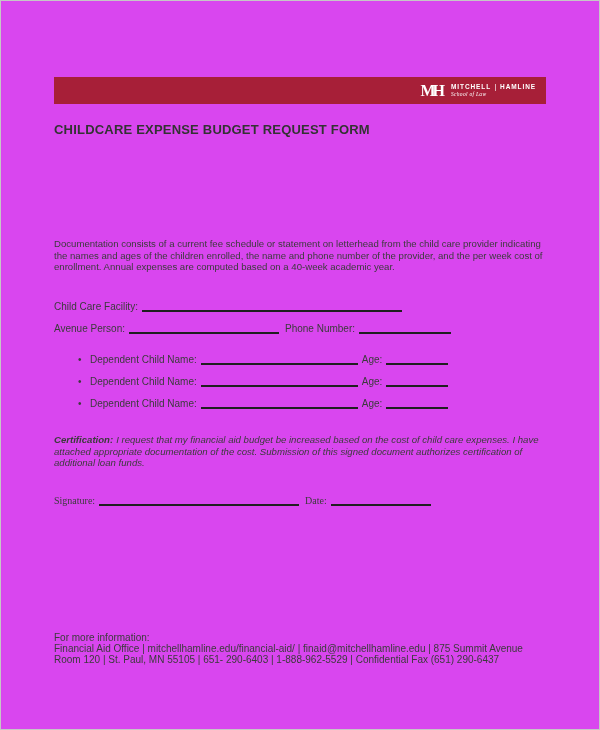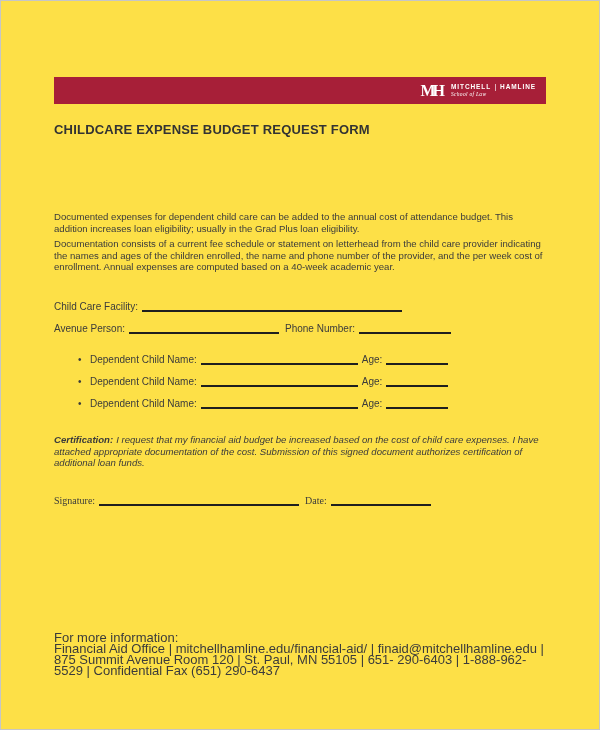--- a/index.html
+++ b/index.html
@@ -1,20 +1,20 @@
 <!DOCTYPE html>
 <html><head>
 <meta charset="utf-8">
 <style>
   * { margin:0; padding:0; box-sizing:border-box; }
   html,body { background:#ffffff; }
   .page {
     position:relative;
     width:600px; height:730px;
-    background:#fde047;
+    background:#d946ef;
     border:1px solid #c6c6c6;
     font-family:"Liberation Sans", sans-serif;
     color:#3b3b3b;
     overflow:hidden;
   }
   .abs { position:absolute; left:53px; width:494px; }
 
   
   .banner {
     position:absolute; left:53px; top:76px;
@@ -49,21 +49,21 @@
   .academic-row { top:138px; }
   .student-row  { top:172px; }
   .para1        { top:210px; }
   .para2        { top:237px; }
   .facility-row { top:300px; }
   .contact-row  { top:322px; }
   .deps         { top:353px; }
   .cert         { top:433px; font-style:italic; }
   .cert .cert-label { font-weight:bold; margin-right:3px; }
   .sig-row      { top:494px;font-family:Liberation Serif, serif; }
-  .footer       { top:631px; font-size:13px; line-height:11px; }
+  .footer       { top:631px; font-size:10px; line-height:11px; }
 
   
   .blank {
     display:inline-block;
     border-bottom:2px solid #1f1f1f;
     height:8px;
     margin-left:4px;
     transform:translateY(2px);
   }
   .gap { display:inline-block; width:14px; }
@@ -90,21 +90,20 @@
         </span>
         <span class="tagline">School of Law</span>
       </span>
     </div>
   </div>
 
   <div class="abs form-title">CHILDCARE EXPENSE BUDGET REQUEST FORM</div>
 
 
 
-  <div class="abs para para1">Documented expenses for dependent child care can be added to the annual cost of attendance budget.  This addition increases loan eligibility; usually in the Grad Plus loan eligibility.</div>
 
   <div class="abs para para2">Documentation consists of a current fee schedule or statement on letterhead from the child care provider indicating the names and ages of the children enrolled, the name and phone number of the provider, and the per week cost of enrollment. Annual expenses are computed based on a 40-week academic year.</div>
 
   <div class="abs row facility-row">
     <span>Child Care Facility:</span><span class="blank w260"></span>
   </div>
 
   <div class="abs row contact-row">
     <span>Avenue Person:</span><span class="blank w150"></span><span class="gap" style="width:6px"></span><span>Phone Number:</span><span class="blank w92"></span>
   </div>

